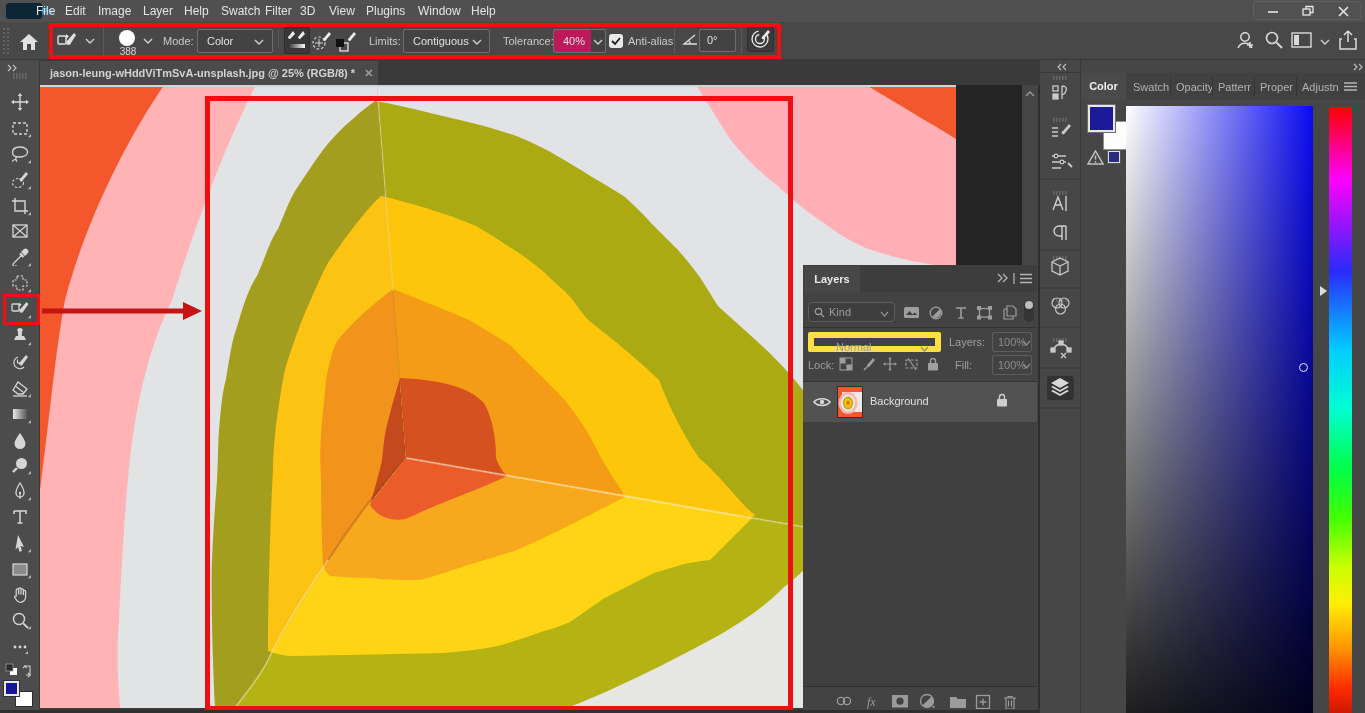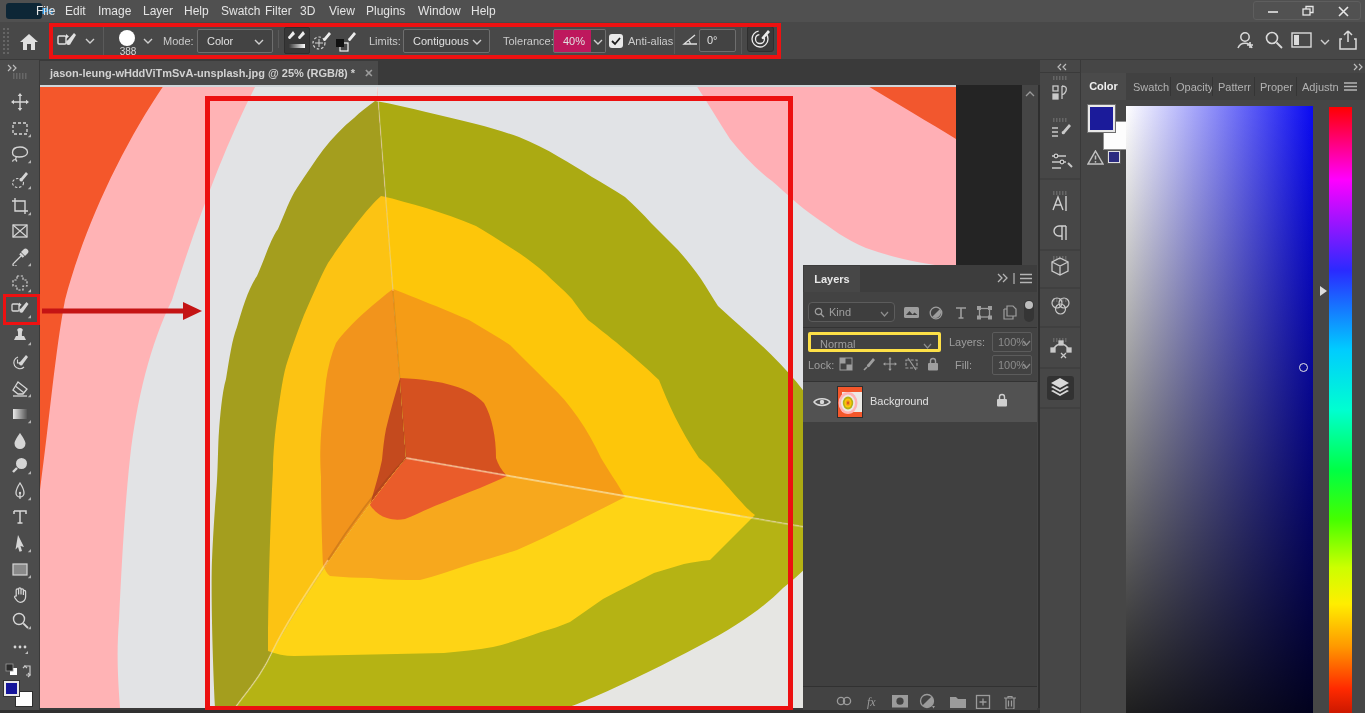--- a/index.html
+++ b/index.html
@@ -415,21 +415,21 @@
         </g>
       </svg>
     <svg width="14" height="15" style="position:absolute;left:200px;top:40px">
         <path d="M4 1 H10 L13 4 V11 H4 Z" fill="none" stroke="#9e9e9e" stroke-width="1.2"></path>
         <path d="M1 4 H4 M1 4 V14 H10 V11" fill="none" stroke="#9e9e9e" stroke-width="1.2"></path>
       </svg>
     <div class="abs" style="left:221px;top:35px;width:10px;height:22px;background:#353535;border-radius:5px">
         <div class="abs" style="left:1px;top:1px;width:8px;height:8px;border-radius:50%;background:#bdbdbd"></div>
       </div>
     <div class="abs" style="left:0;top:62px;width:234px;height:1px;background:#333"></div>
-    <div class="abs" style="left:5px;top:67px;width:133px;height:20px;background:#424242;border:3px solid #fde047;border-radius:2px;color:#9e9e9e;line-height:18px;padding-left:9px">Normal
+    <div class="abs" style="left:5px;top:67px;width:133px;height:20px;background:#424242;border:6px solid #fde047;border-radius:2px;color:#9e9e9e;line-height:18px;padding-left:22px">Normal
       <svg width="9" height="6" style="position:absolute;right:6px;top:8px">
           <path d="M1 1 L4.5 5 L8 1" stroke="#8e8e8e" stroke-width="1.2" fill="none"></path>
         </svg>
     </div>
     <span class="abs" style="left:146px;top:71px;color:#9e9e9e">Layers:</span>
     <div class="abs" style="left:189px;top:67px;width:40px;height:20px;background:#424242;border:1px solid #5c5c5c;border-radius:2px;color:#8b8b8b;line-height:18px;text-align:center">100%</div>
     <svg width="9" height="6" style="position:absolute;left:219px;top:75px">
         <path d="M1 1 L4.5 5 L8 1" stroke="#8e8e8e" stroke-width="1.2" fill="none"></path>
       </svg>
     <span class="abs" style="left:5px;top:94px;color:#9e9e9e">Lock:</span>

